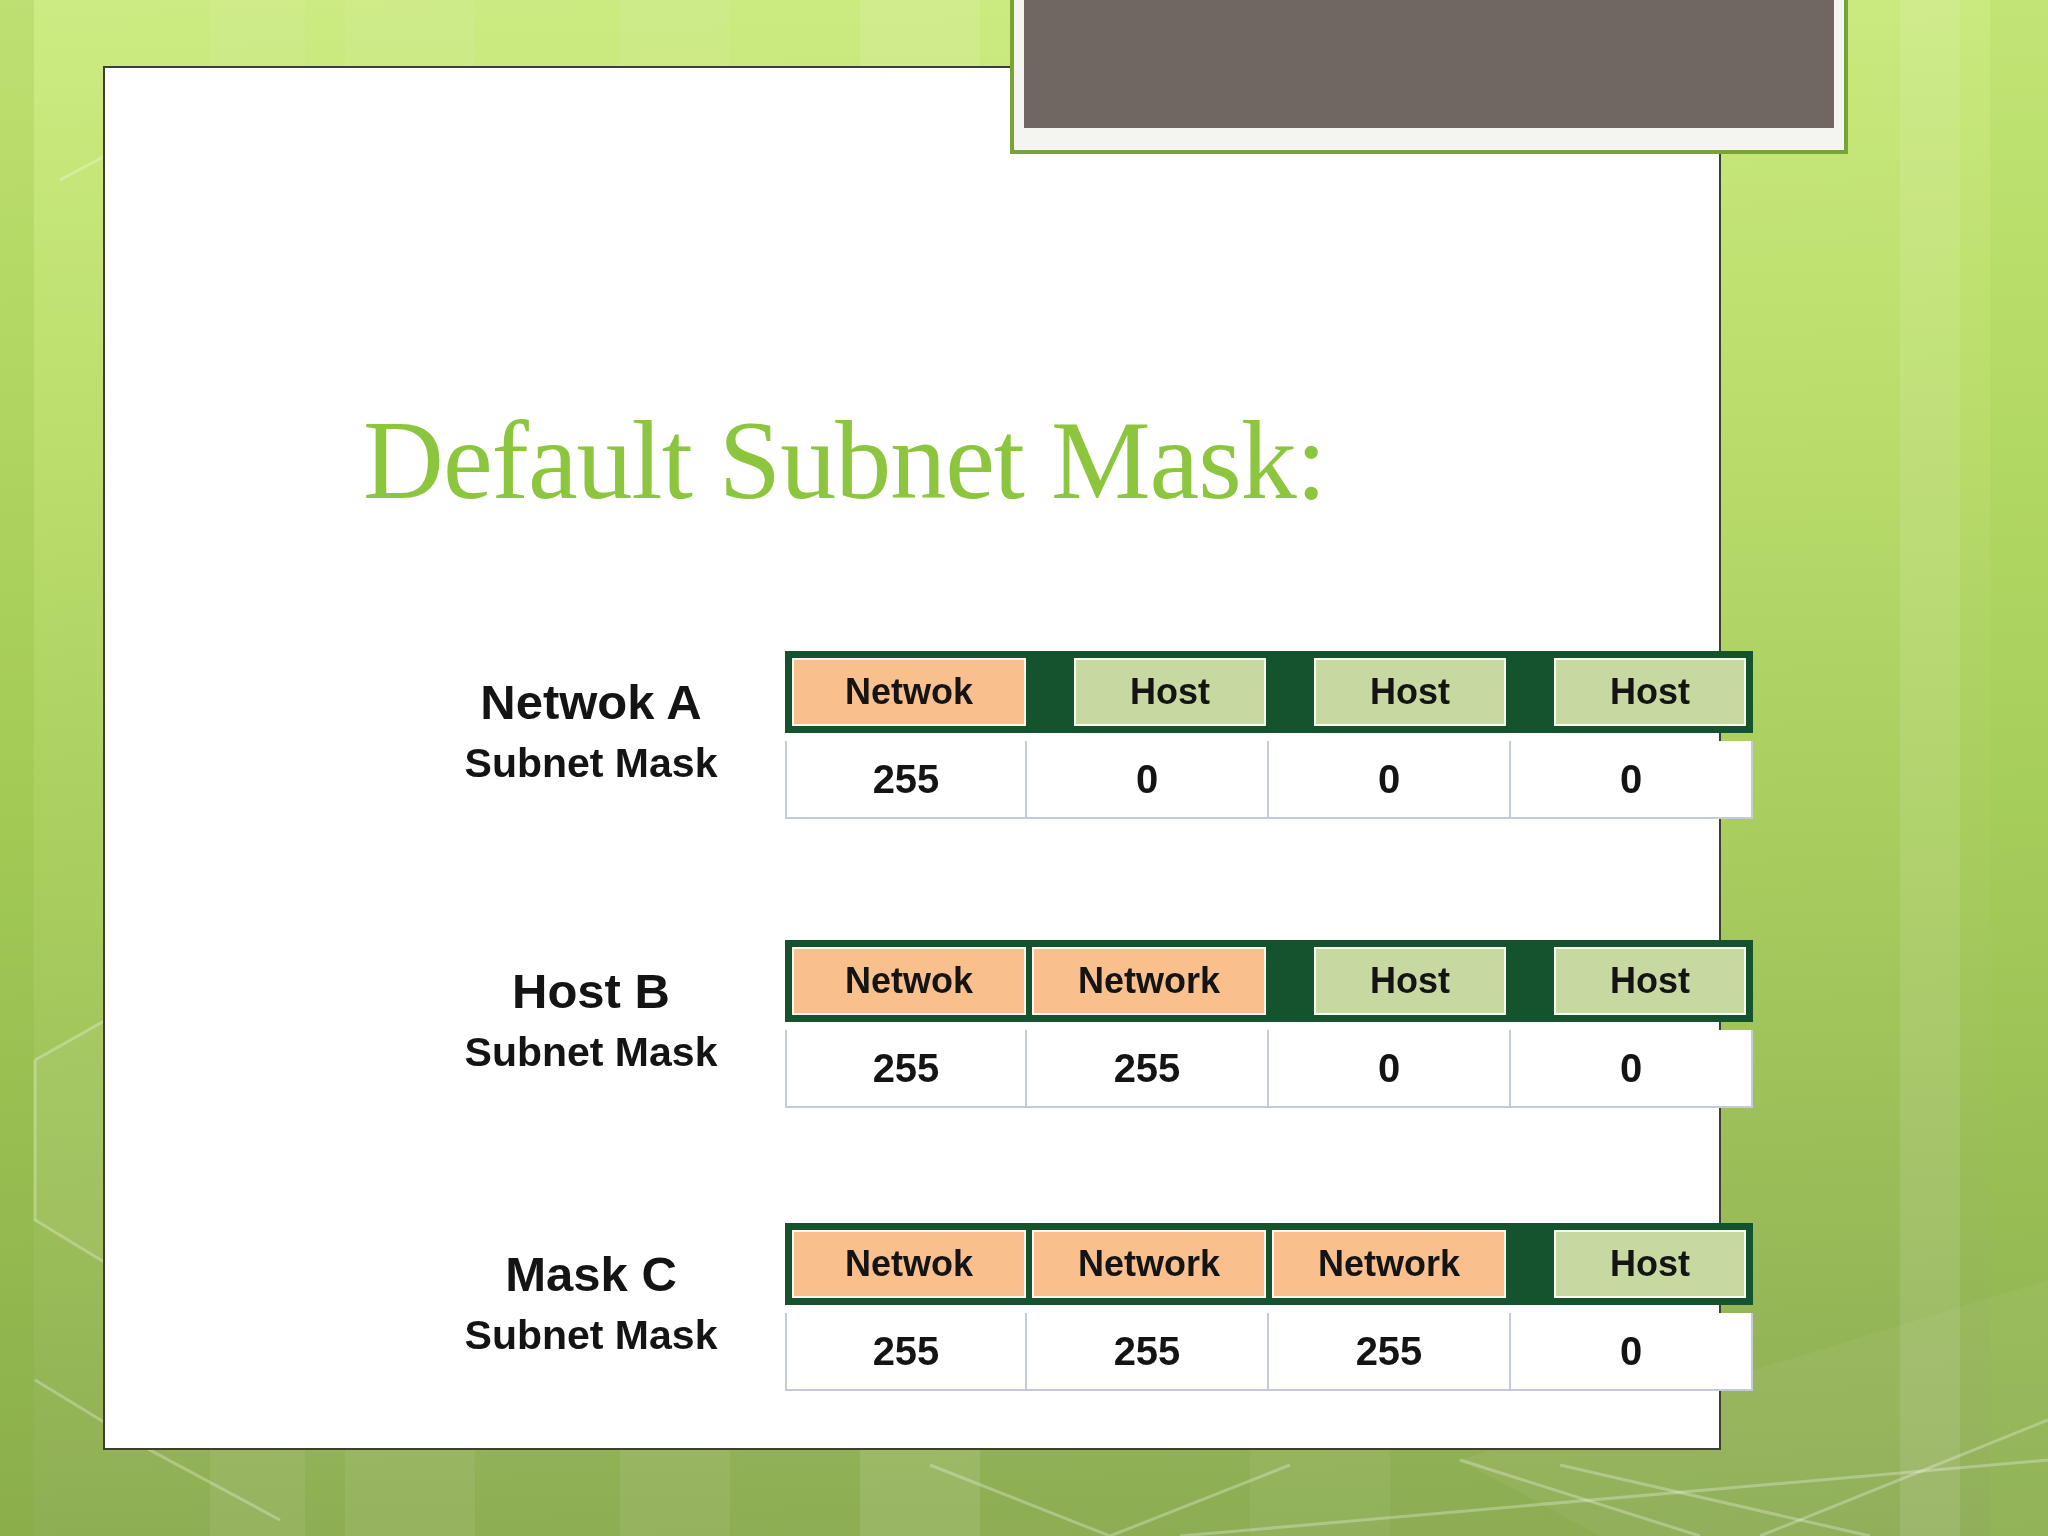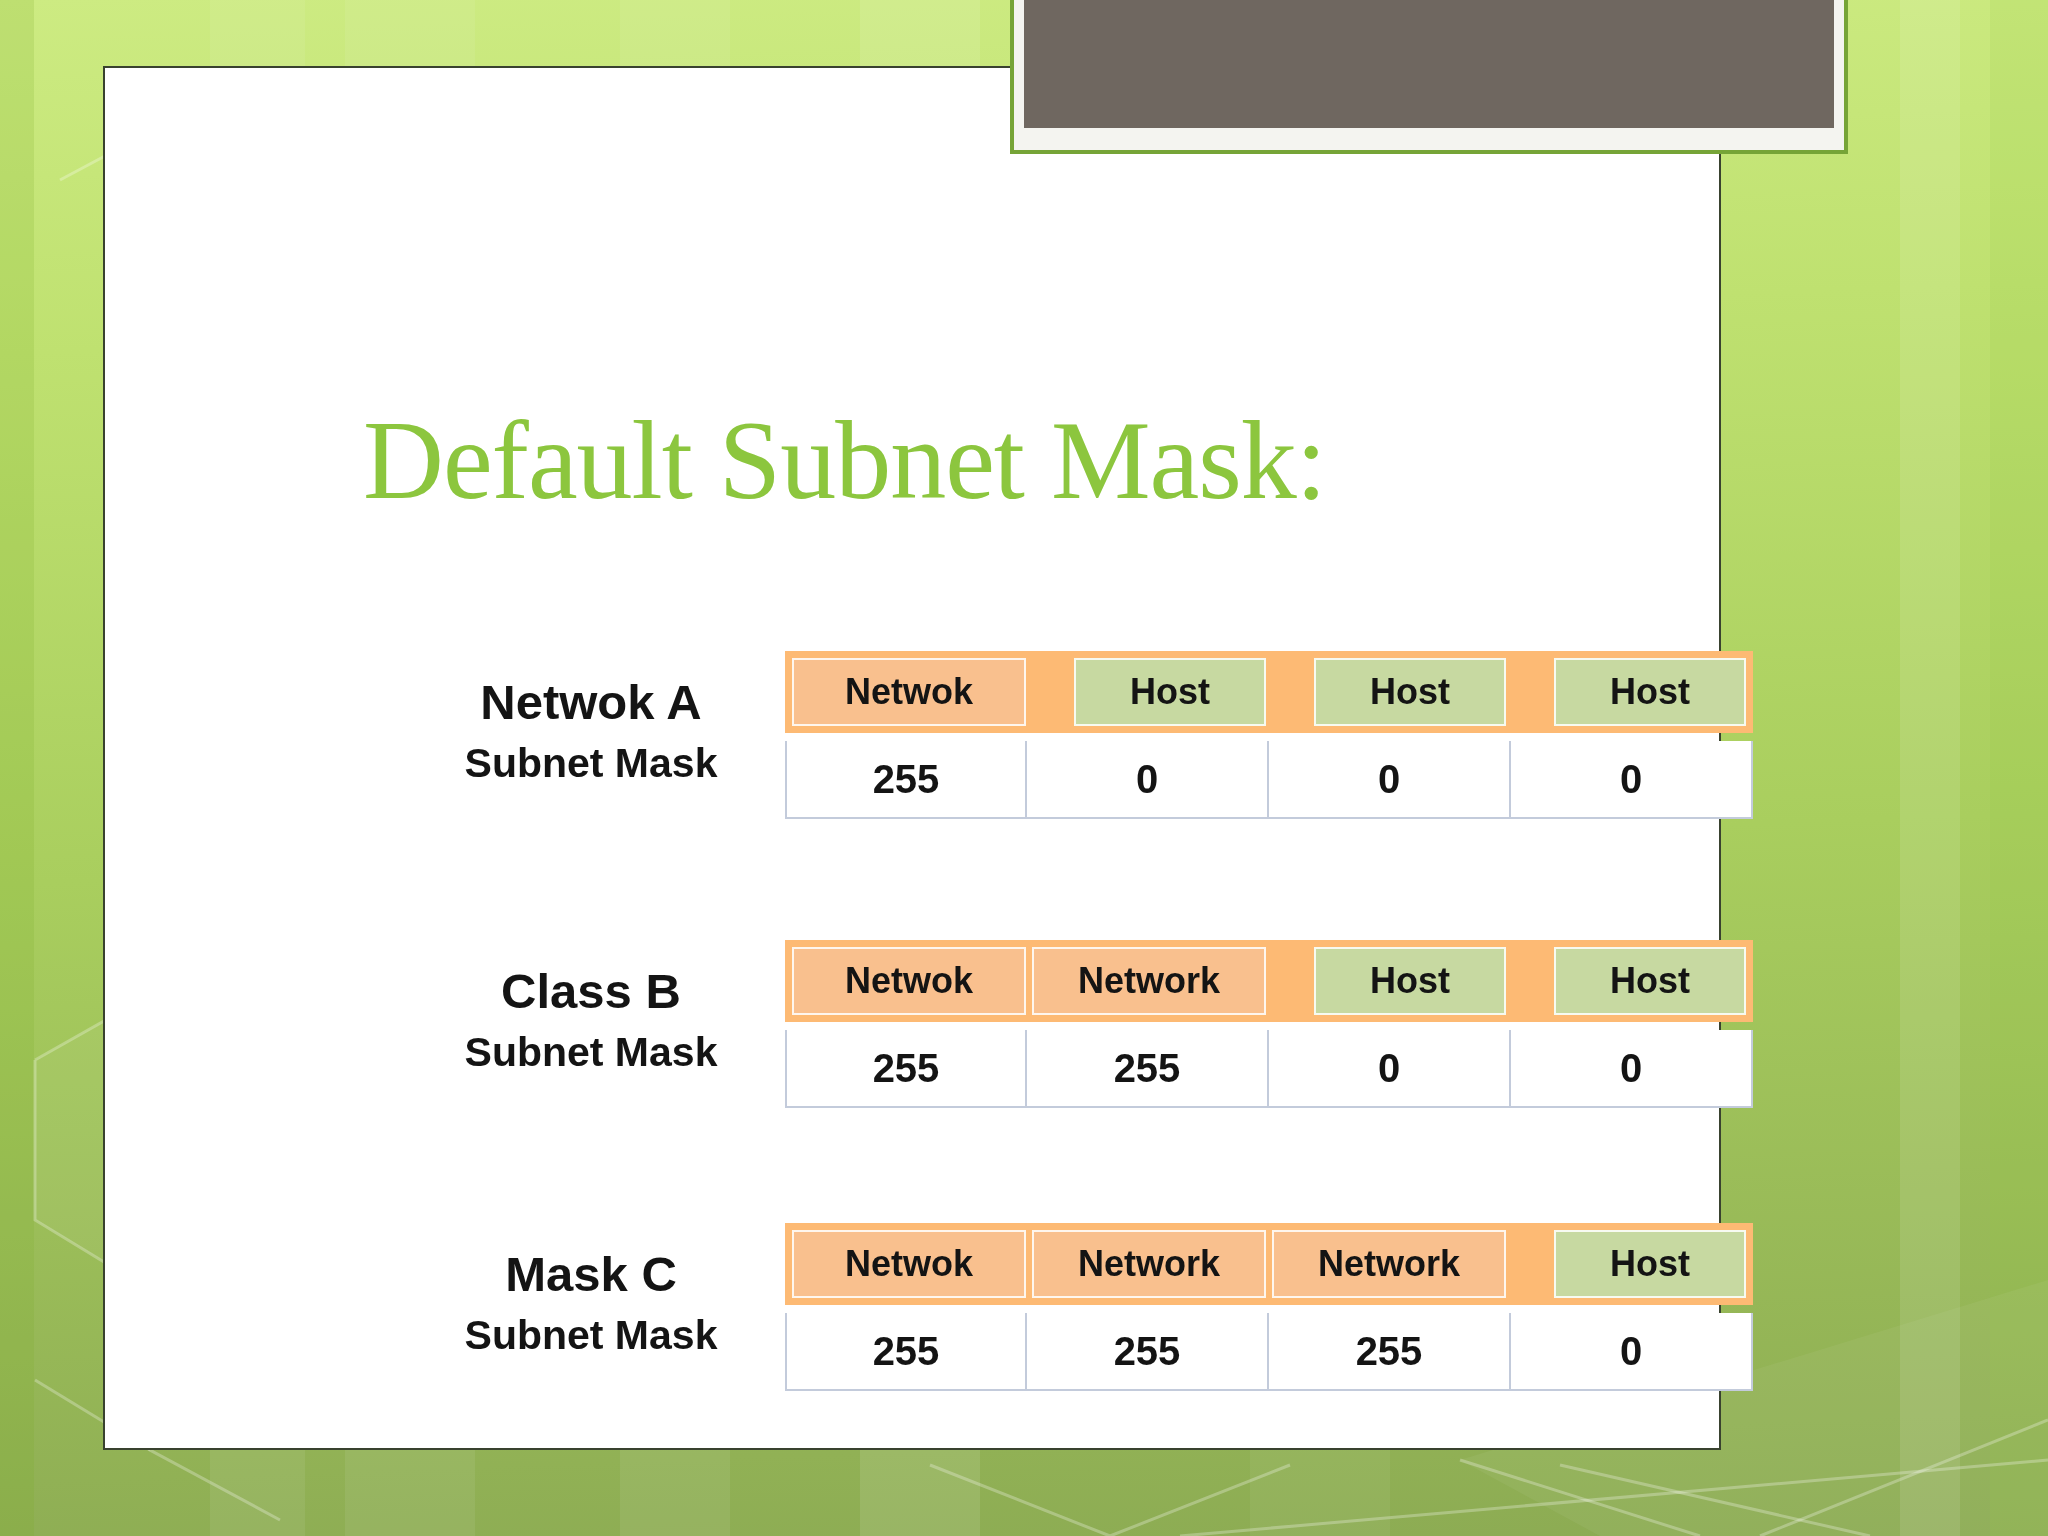--- a/index.html
+++ b/index.html
@@ -35,21 +35,21 @@
   .row-group{position:absolute;left:0;width:2048px;z-index:2;}
   .row-a{top:583px;} .row-b{top:872px;} .row-c{top:1155px;}
   .class-label{
     position:absolute;left:266px;top:20px;width:440px;text-align:center;color:#141414;
   }
   .class-name{font-size:49px;font-weight:bold;line-height:62px;letter-spacing:0px;}
   .class-sub{font-size:41px;font-weight:bold;line-height:60px;}
   .subnet-table{position:absolute;left:680px;width:968px;}
   .header-row{
     display:grid;grid-template-columns:repeat(4,1fr);gap:6px;
-    background:#fdba74;padding:7px;height:82px;box-sizing:border-box;
+    background:#14532d;padding:7px;height:82px;box-sizing:border-box;
   }
   .header-cell{
     display:flex;align-items:center;justify-content:center;
     font-size:36px;font-weight:bold;color:#141414;
     box-shadow:inset 0 0 0 2px rgba(255,255,255,0.85);
   }
   .cell-network{background:var(--network-cell-orange,#f9c08e);}
   .cell-host{background:var(--host-cell-green,#c7d9a1);margin-left:42px;}
   .value-row{display:grid;grid-template-columns:repeat(4,1fr);height:78px;margin-top:8px;}
   .value-cell{
@@ -110,21 +110,21 @@
         <div class="value-cell">255</div>
         <div class="value-cell">0</div>
         <div class="value-cell">0</div>
         <div class="value-cell">0</div>
       </div>
     </div>
   </div>
 
   <div class="row-group row-b">
     <div class="class-label">
-      <div class="class-name">Class B</div>
+      <div class="class-name">Host B</div>
       <div class="class-sub">Subnet Mask</div>
     </div>
     <div class="subnet-table">
       <div class="header-row">
         <div class="header-cell cell-network">Netwok</div>
         <div class="header-cell cell-network">Network</div>
         <div class="header-cell cell-host">Host</div>
         <div class="header-cell cell-host">Host</div>
       </div>
       <div class="value-row">

